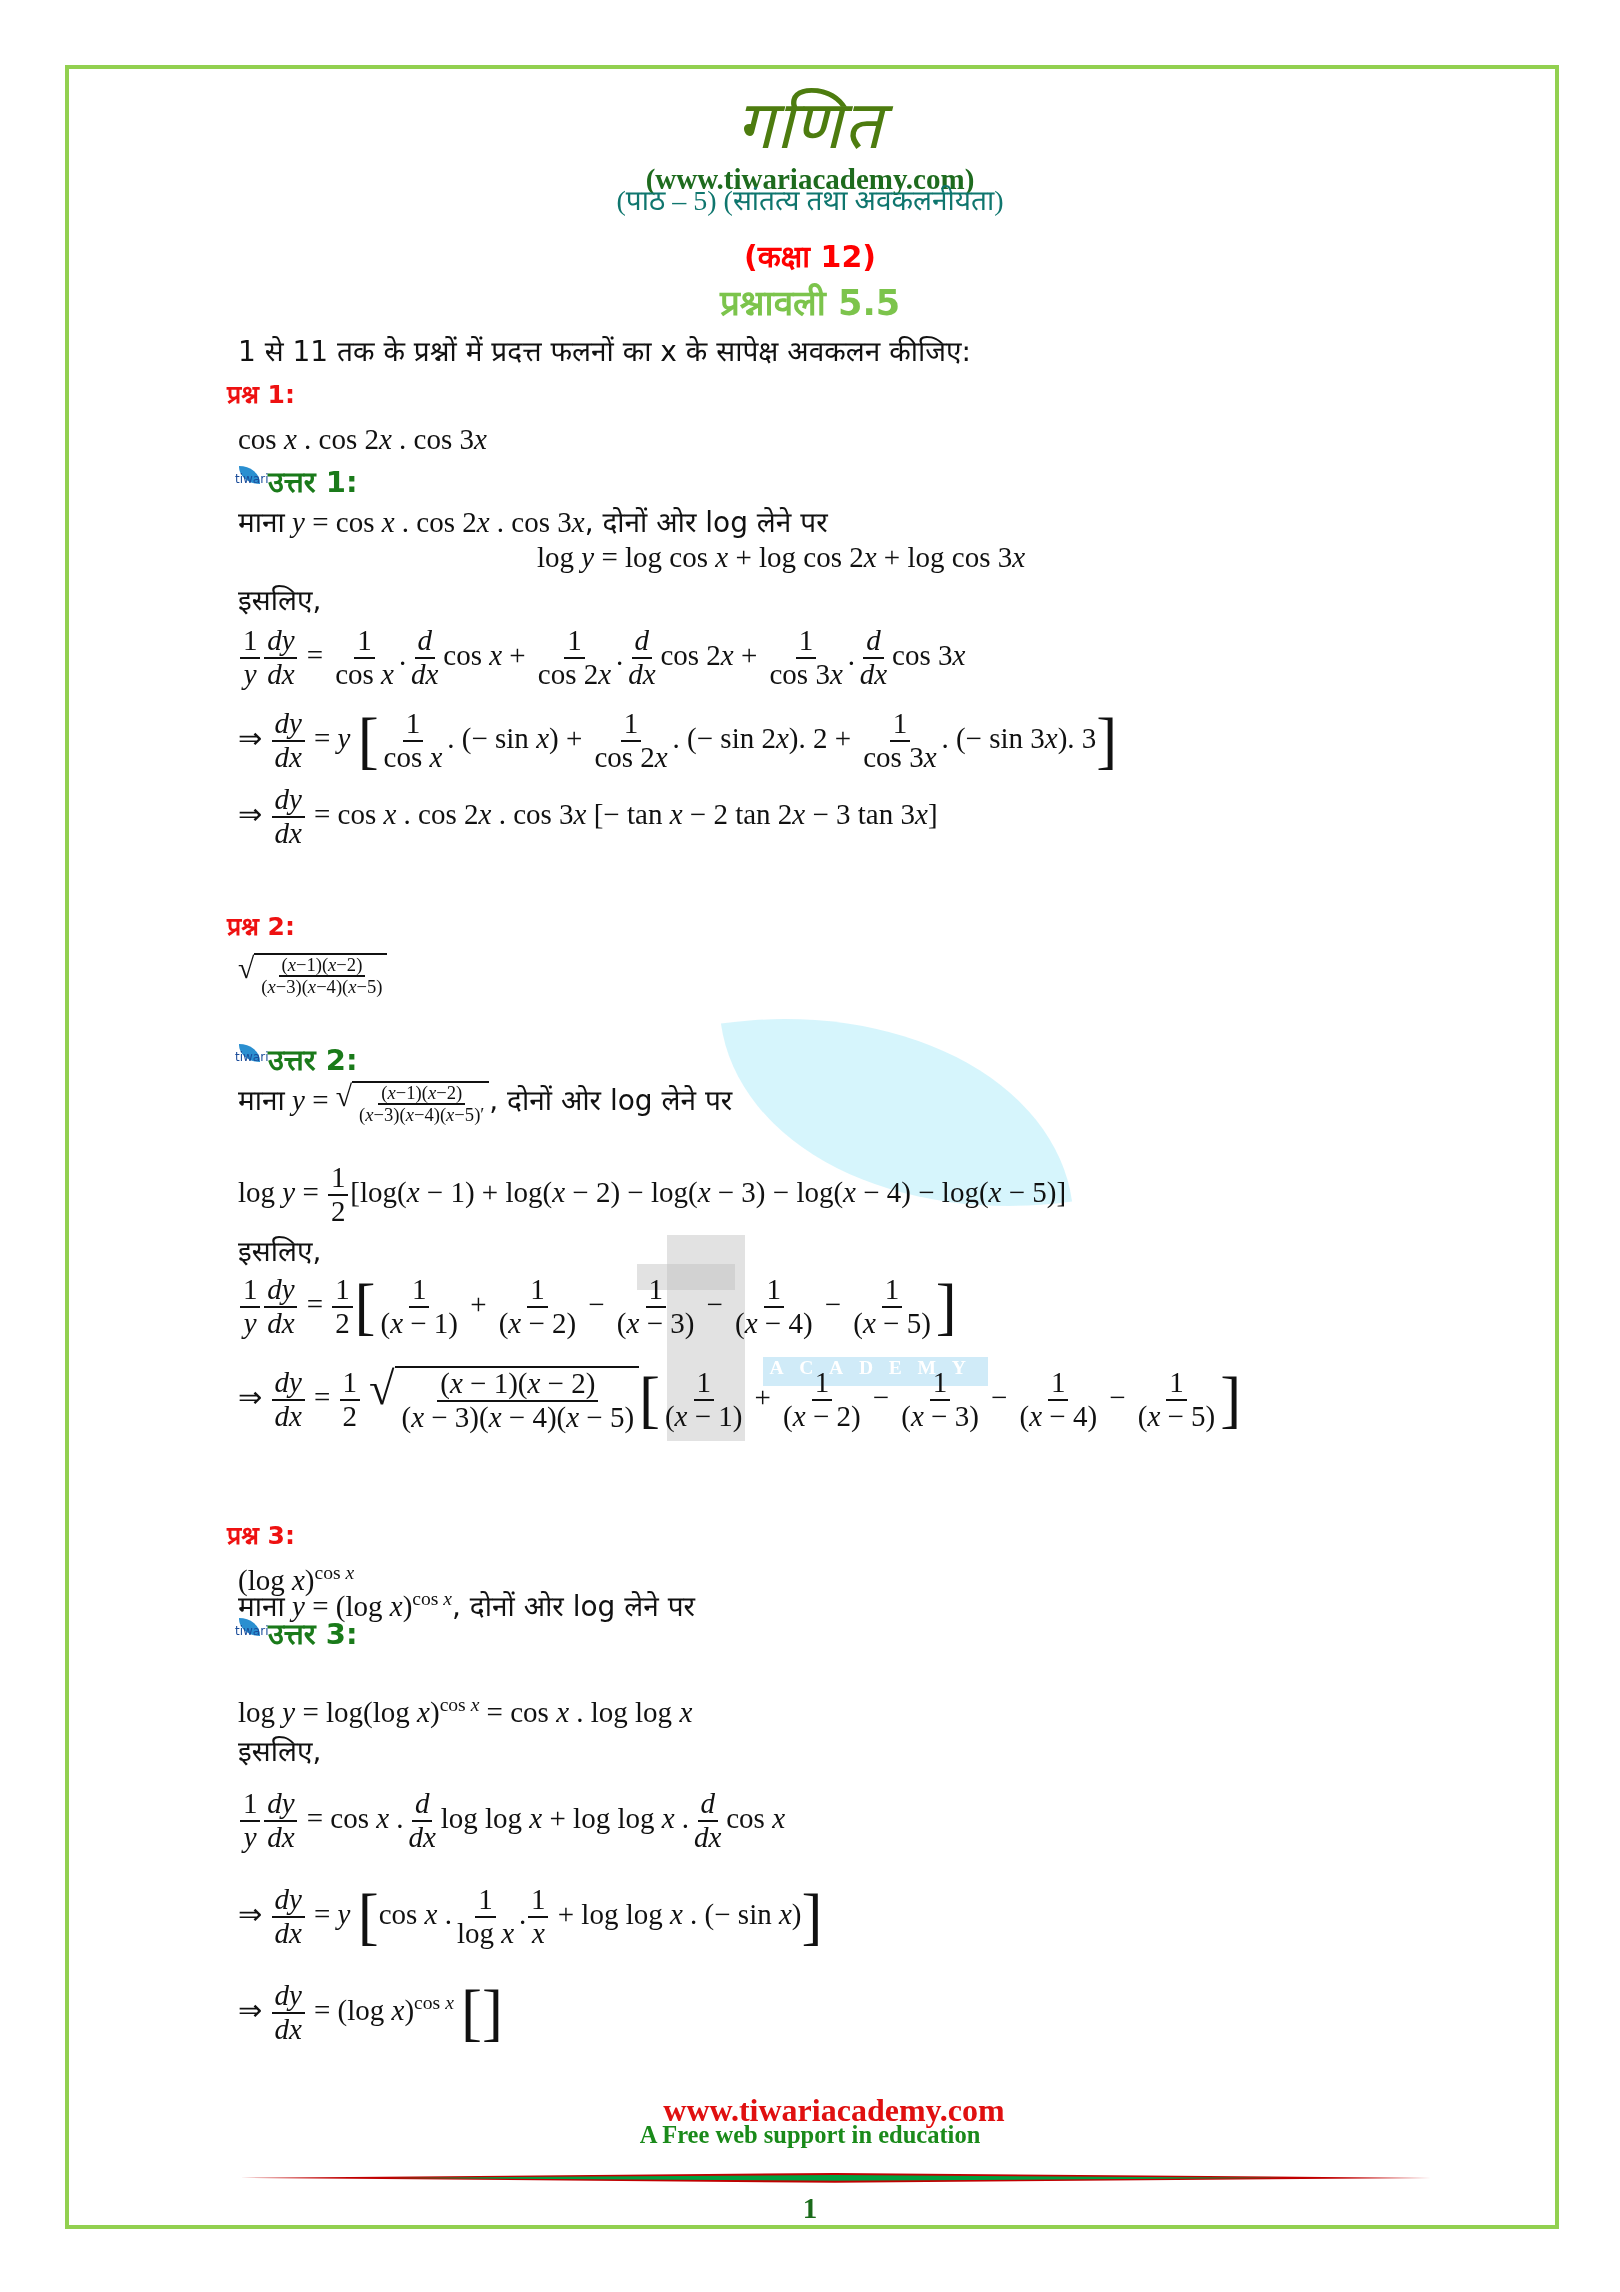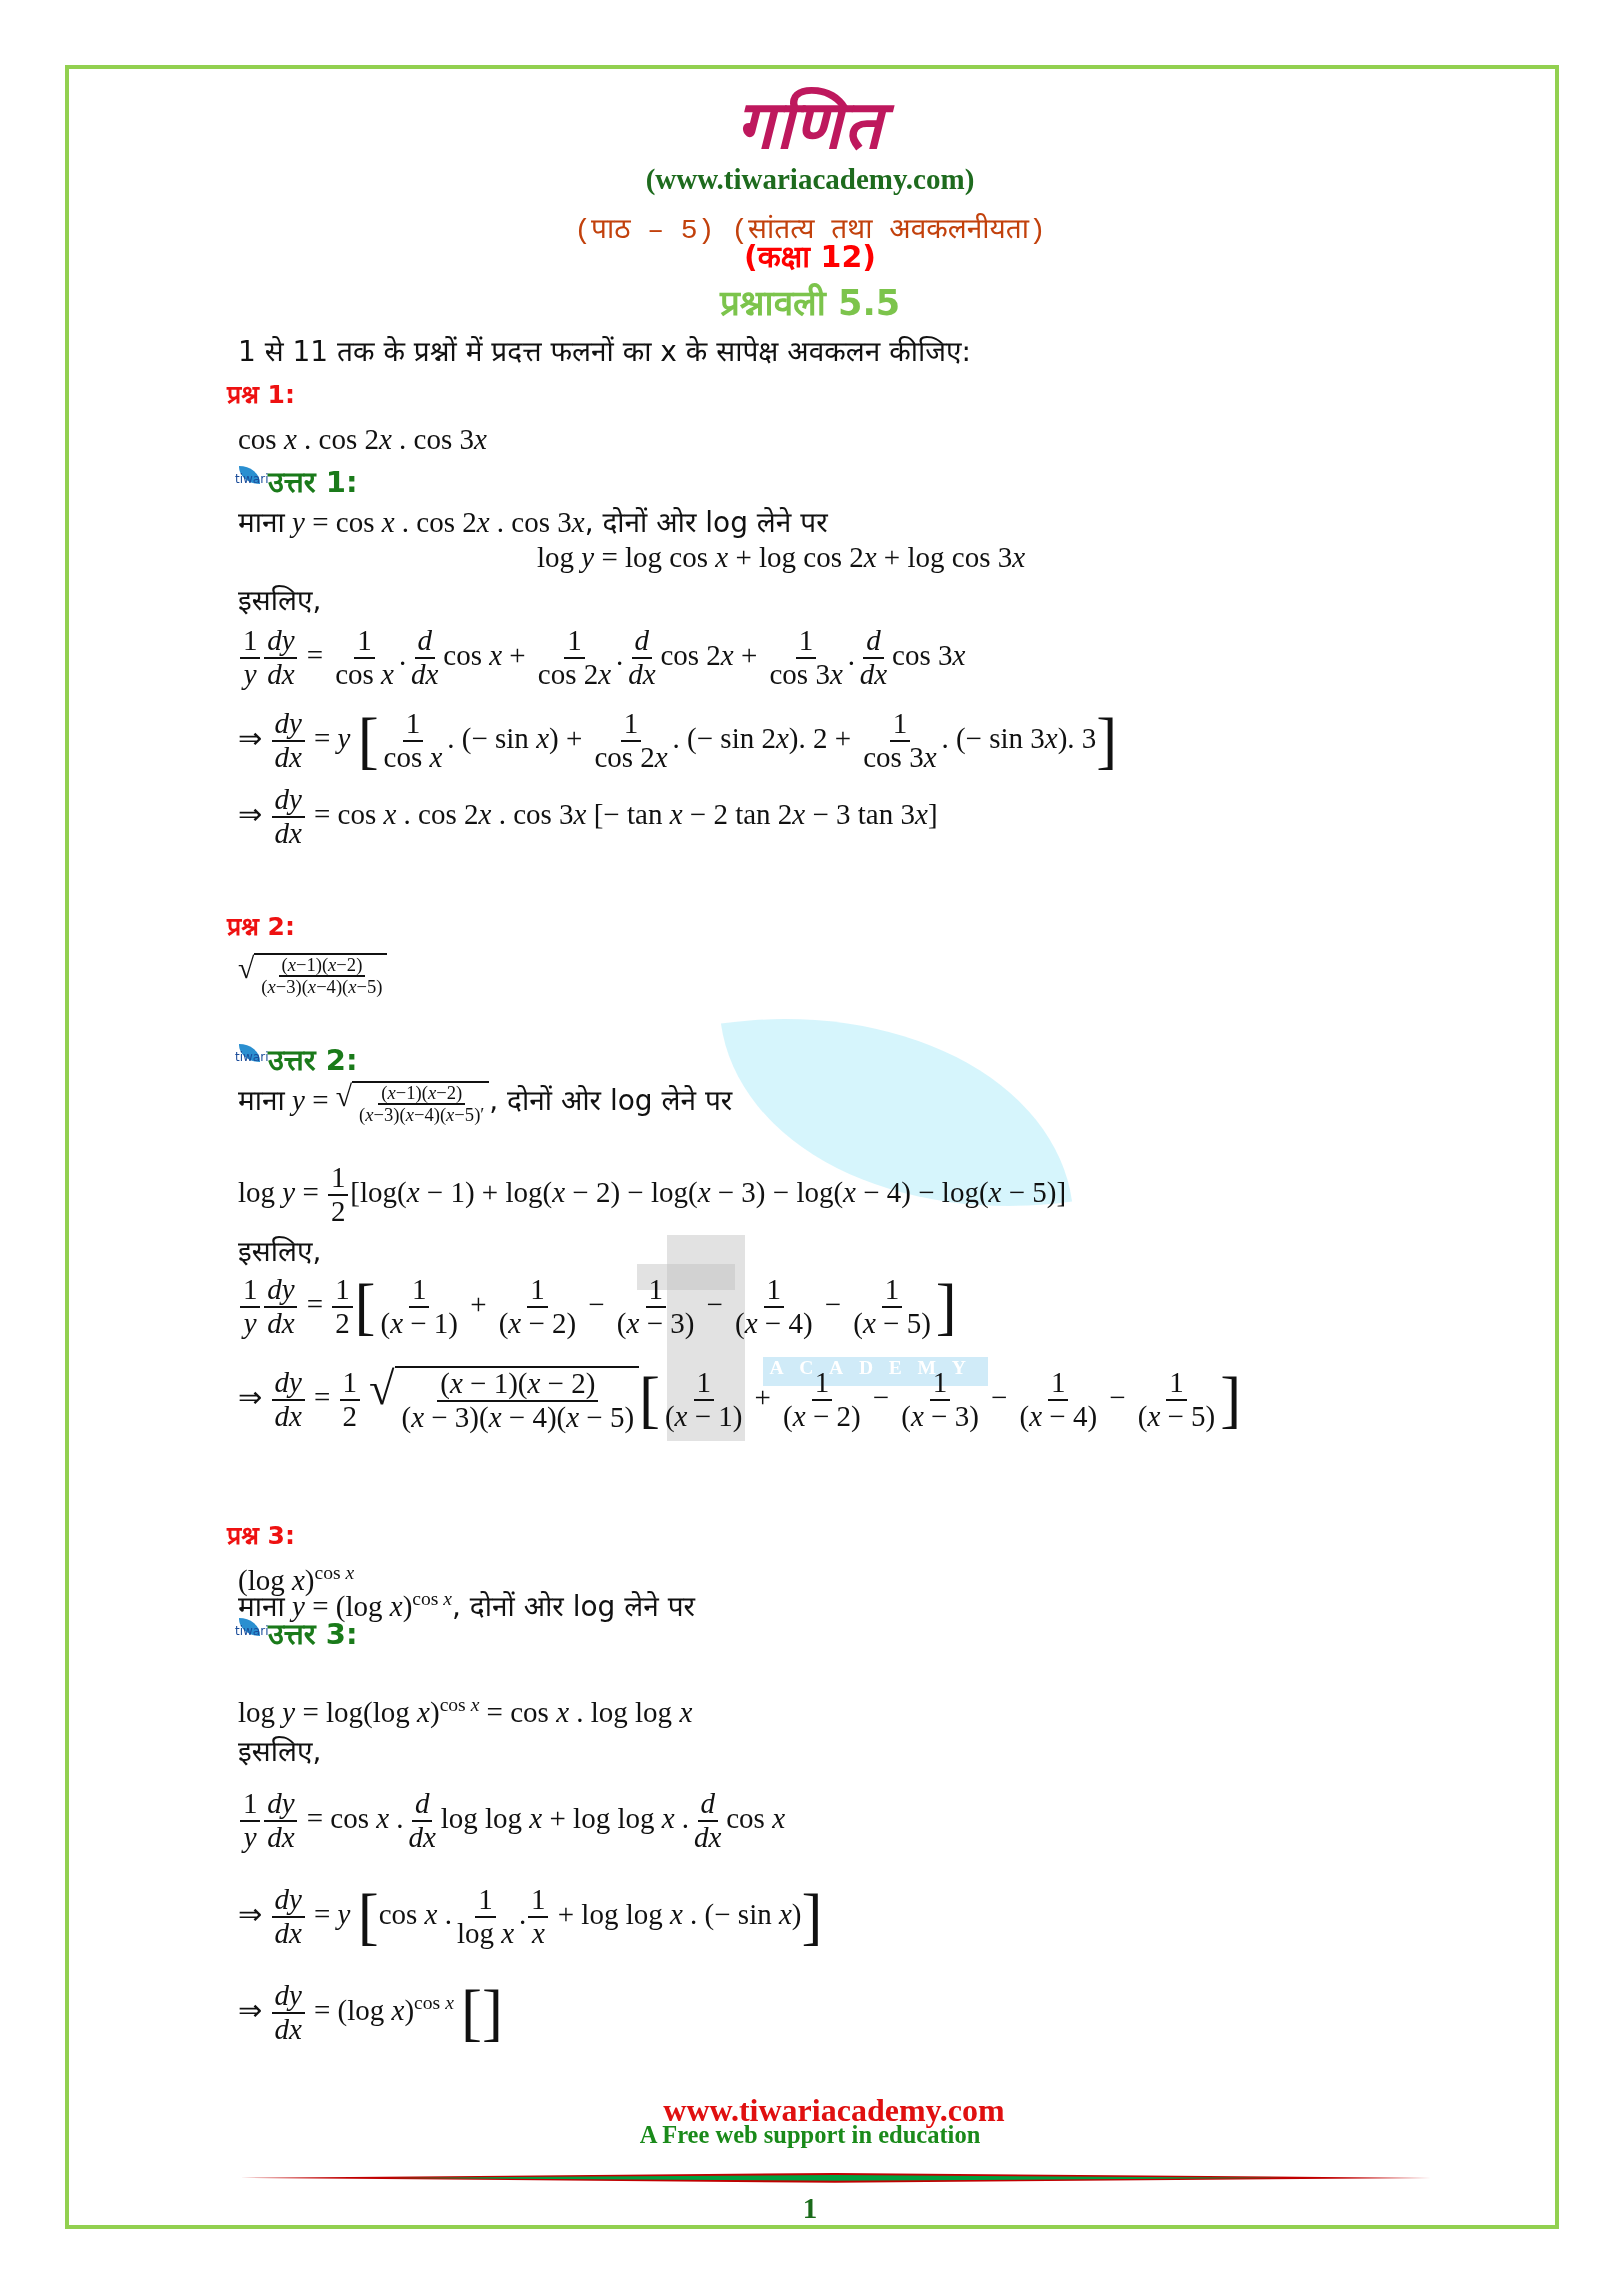--- a/index.html
+++ b/index.html
@@ -1,24 +1,24 @@
 <!DOCTYPE html>
 <html><head>
 <meta charset="utf-8">
 <style>
   html, body { margin:0; padding:0; background:#ffffff; }
   body { width:1620px; height:2293px; position:relative; overflow:hidden;
          font-family:"Liberation Serif", "DejaVu Serif", serif; color:#111; }
   .frame { position:absolute; left:65px; top:65px; width:1494px; height:2164px;
            border:4.9px solid #92d050; box-sizing:border-box; }
   .center { position:absolute; left:0; width:1620px; text-align:center; }
-  .title { top:76px; font-family:"DejaVu Sans", sans-serif; font-size:67px; font-weight:bold;
-           font-style:italic; color:#be185d; letter-spacing:2px;text-align:center; }
+  .title { top:76px; font-family:"DejaVu Sans", sans-serif; font-size:67px; font-weight:normal;
+           font-style:italic; color:#4d7c0f; letter-spacing:2px;text-align:center; }
   .site { top:163px; font-size:29px; font-weight:bold; color:#1e6b1e; }
-  .chapter { top:208px; font-family:Liberation Mono, monospace; font-size:28px; color:#c2410c; }
+  .chapter { top:180px; font-family:Liberation Serif, serif; font-size:28px; color:#0f766e; }
   .klass { top:235px; font-family:"DejaVu Sans", sans-serif; font-size:30px; font-weight:bold; color:#ff0000; }
   .exercise { top:278px; font-family:"DejaVu Sans", sans-serif; font-size:35px; font-weight:bold; color:#7cc44c; }
   .line { position:absolute; left:238px; white-space:nowrap; font-size:29px; }
   .hindi { font-family:"DejaVu Sans", sans-serif; font-size:28px; }
   .qhead { font-family:"DejaVu Sans", sans-serif; font-size:25px; font-weight:bold; color:#ee1111; left:227px; }
   .ahead { font-family:"DejaVu Sans", sans-serif; font-size:29px; font-weight:bold; color:#1a7a1a; left:235px; display:flex; align-items:center; gap:3.9px; }
   .ticon { display:inline-block; width:29px; height:29px; position:relative; }
   .ticon .leaf { position:absolute; left:3.9px; top:0; width:21.6px; height:17.6px; background:#2a8fd0;
                  border-radius:0 100% 0 100%; }
   .ticon .tl { position:absolute; left:0; bottom:9px; font-size:12px; color:#1a4c9a; font-family:"DejaVu Sans",sans-serif; font-weight:normal; }

